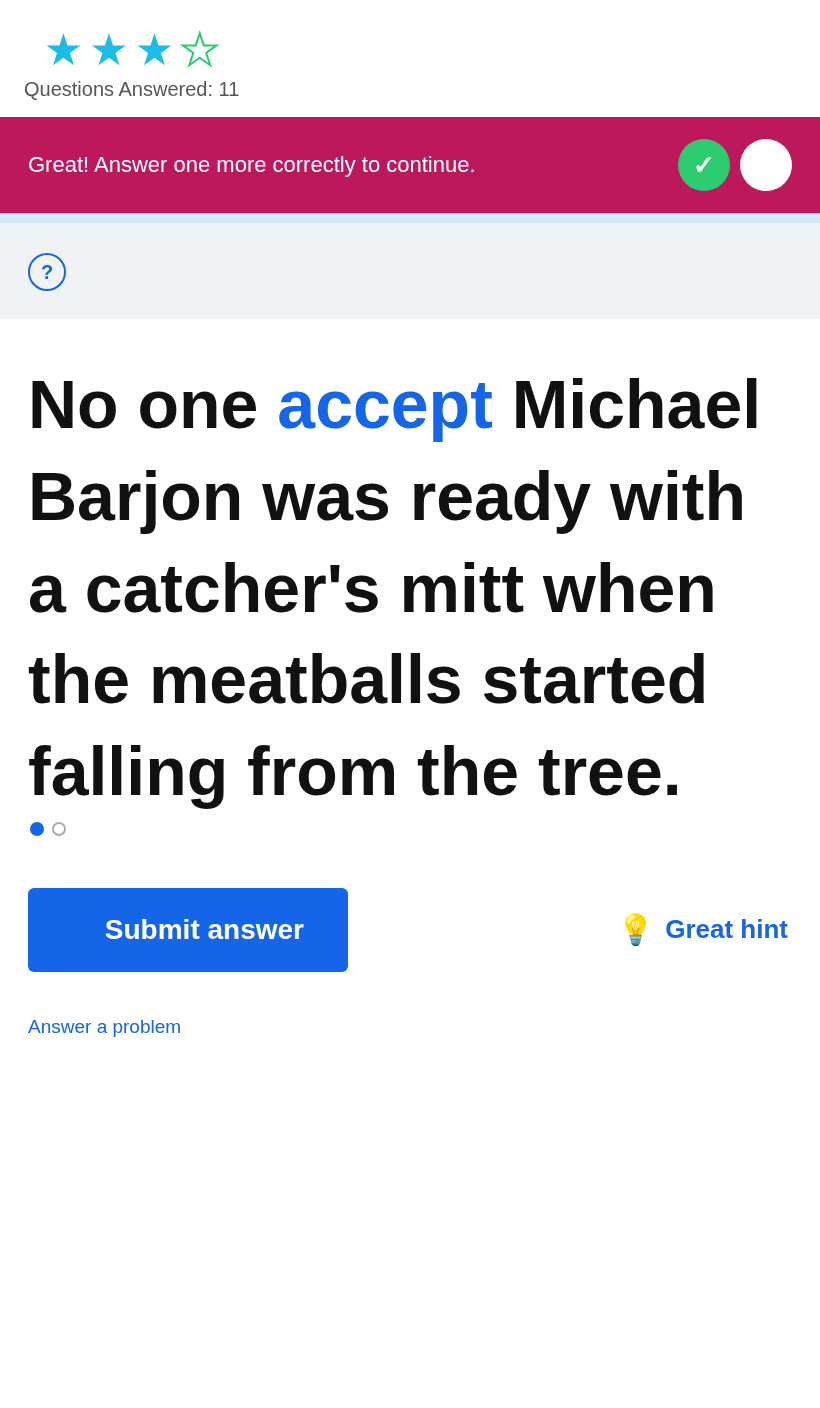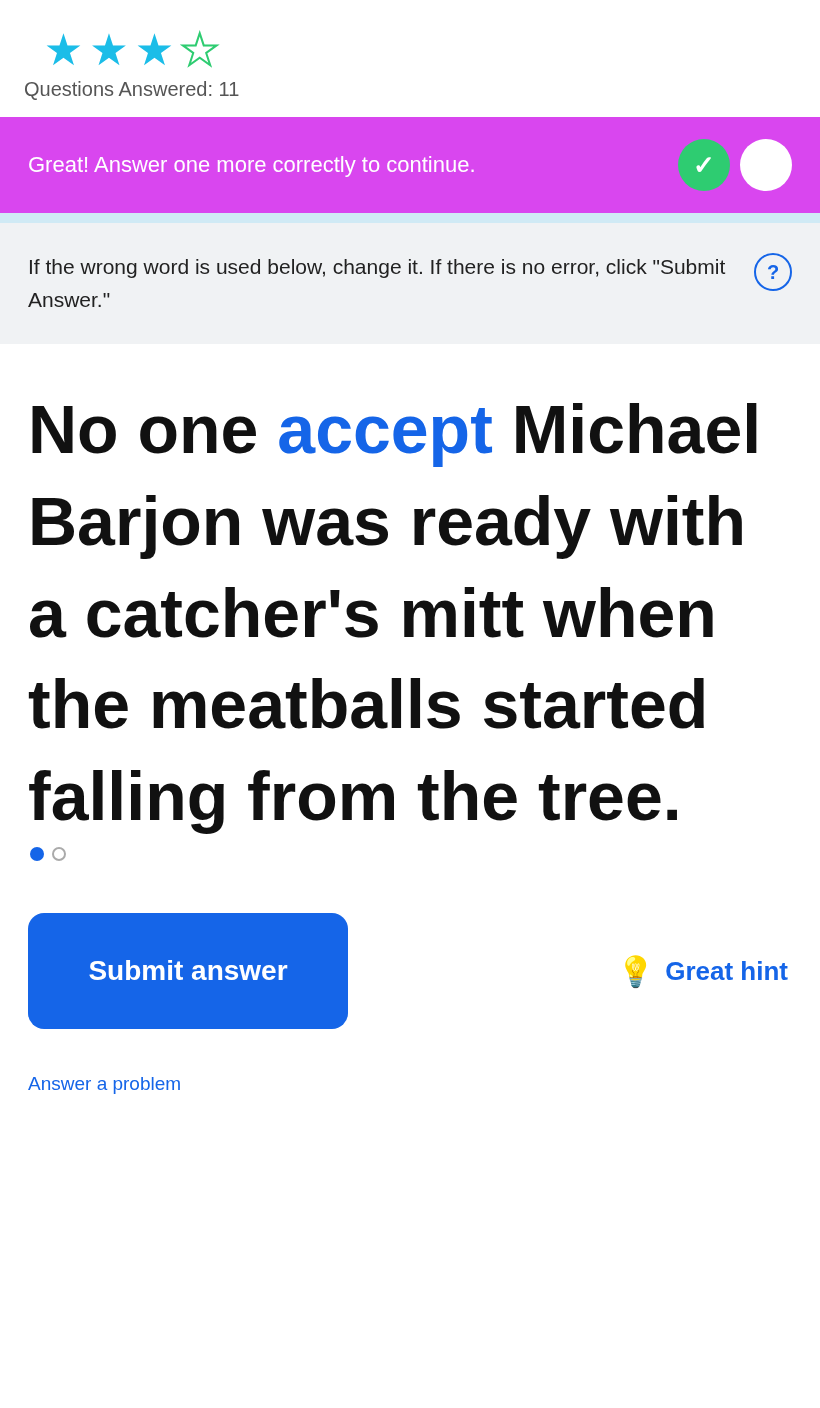--- a/index.html
+++ b/index.html
@@ -55,21 +55,21 @@
     .star-empty { color: transparent; stroke: #2ecc71; -webkit-text-stroke: 2px #2ecc71; }
     .questions-answered {
       font-size: 20px;
       color: #555;
       margin-top: 6px;
       white-space: nowrap;
     }
 
     
     .progress-banner {
-      background: #d946ef;
+      background: #be185d;
       display: flex;
       align-items: center;
       justify-content: space-between;
       padding: 22px 28px;
     }
     .progress-text {
       color: #fff;
       font-size: 22px;
       font-weight: 400;
       line-height: 1.4;
@@ -182,26 +182,27 @@
       display: flex;
       align-items: center;
       justify-content: space-between;
       padding: 32px 28px 24px 28px;
       background: #fff;
     }
     .submit-btn {
       background: #1565e8;
       color: #fff;
       border: none;
-      border-radius: 16px;
-      padding: 42px 44px;
+      border-radius: 6px;
+      padding: 26px 44px;
       font-size: 28px;
       font-weight: 700;
       cursor: pointer;
       min-width: 320px;
+      text-align: right;
     }
     .show-hint-btn {
       display: flex;
       align-items: center;
       gap: 10px;
       background: none;
       border: none;
       cursor: pointer;
       padding: 8px 4px;
     }
@@ -250,21 +251,20 @@
     <div class="dot-check">
       <span class="dot-check-mark">✓</span>
     </div>
     <div class="dot-empty"></div>
   </div>
 </div>
 
 <div class="divider-light"></div>
 
 <div class="instructions-box">
-  <div class="instructions-text">If the wrong word is used below, change it. If there is no error, click "Submit Answer."</div>
   <div class="help-icon">
     <span class="help-icon-text">?</span>
   </div>
 </div>
 
 <div class="sentence-area">
   <div class="sentence-text">
     <span>No one </span><span class="highlighted-word">accept</span><span> Michael Barjon was ready with a catcher's mitt when the meatballs started falling from the tree.</span>
   </div>
   <div class="word-dots">

